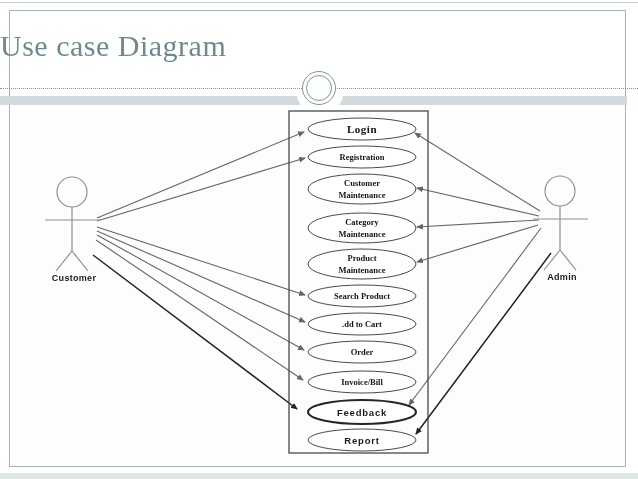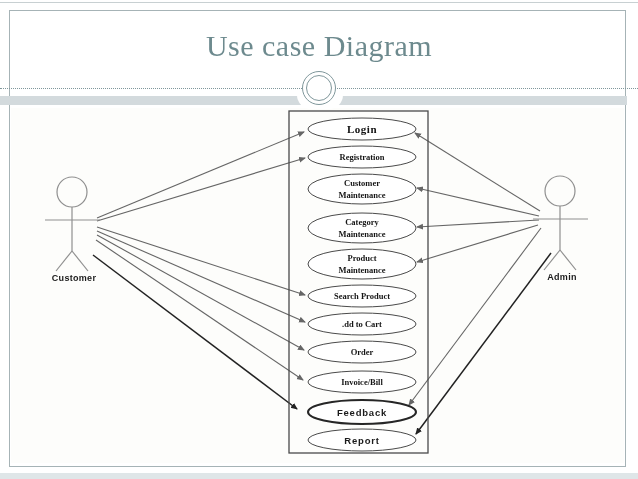--- a/index.html
+++ b/index.html
@@ -4,21 +4,21 @@
 <style>
   html,body { margin:0; padding:0; }
   body {
     width:638px; height:479px; position:relative; overflow:hidden;
     background:#ffffff; font-family:"Liberation Sans", sans-serif;
   }
   .top-hairline { position:absolute; top:2px; left:0; width:638px; height:1px; background:#c8d0d2; }
   .frame { position:absolute; left:9px; top:10px; width:615px; height:455px; border:1px solid #a6b3b6; background:transparent; }
   .scan-bg { position:absolute; left:11px; top:108px; width:613px; height:355px; background:#fdfdfb; }
   .title {
-    position:absolute; top:29px; left:0; width:100%; margin:0; text-align:center;
+    position:absolute; top:29px; left:0; width:100%; margin:0; text-align:left;
     font-family:"Liberation Serif", serif; font-weight:400; font-size:30px;
     letter-spacing:0.5px; color:#6d8a8e;
   }
   .dotted-line { position:absolute; top:88px; left:0; width:638px; height:0; border-top:1px dotted #7f979b; }
   .band { position:absolute; top:96px; left:0; width:627px; height:9px; background:#d3dadd; }
   .bottom-band { position:absolute; top:473px; left:0; width:638px; height:6px; background:#dfe6e8; }
   .ornament-tab { position:absolute; top:92px; left:297px; width:46px; height:17px; background:#ffffff; border-radius:0 0 14px 14px; }
   .ring-outer { position:absolute; top:71px; left:302px; width:34px; height:34px; border:1px solid #7f979b; border-radius:50%; background:#ffffff; box-sizing:border-box; }
   .ring-inner { position:absolute; top:75px; left:306px; width:26px; height:26px; border:1px solid #7f979b; border-radius:50%; box-sizing:border-box; }
   svg.diagram { position:absolute; left:0; top:0; width:638px; height:479px; }

